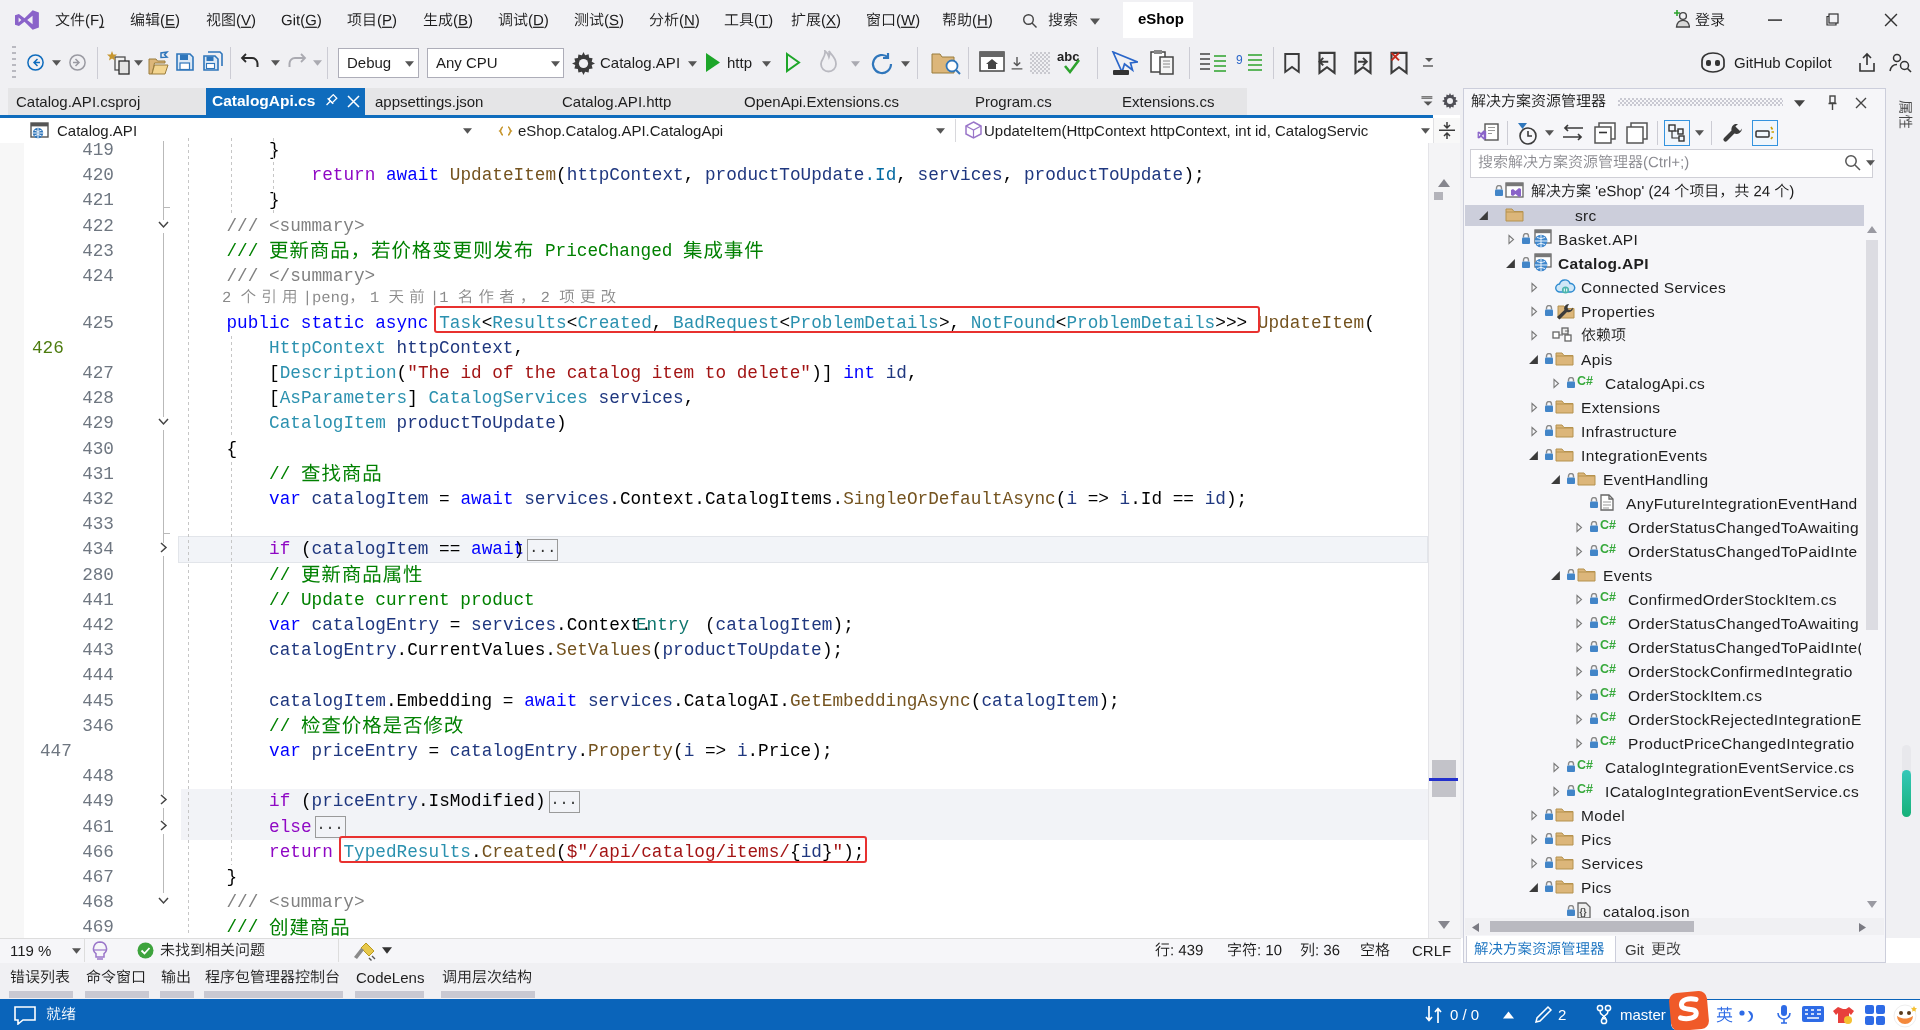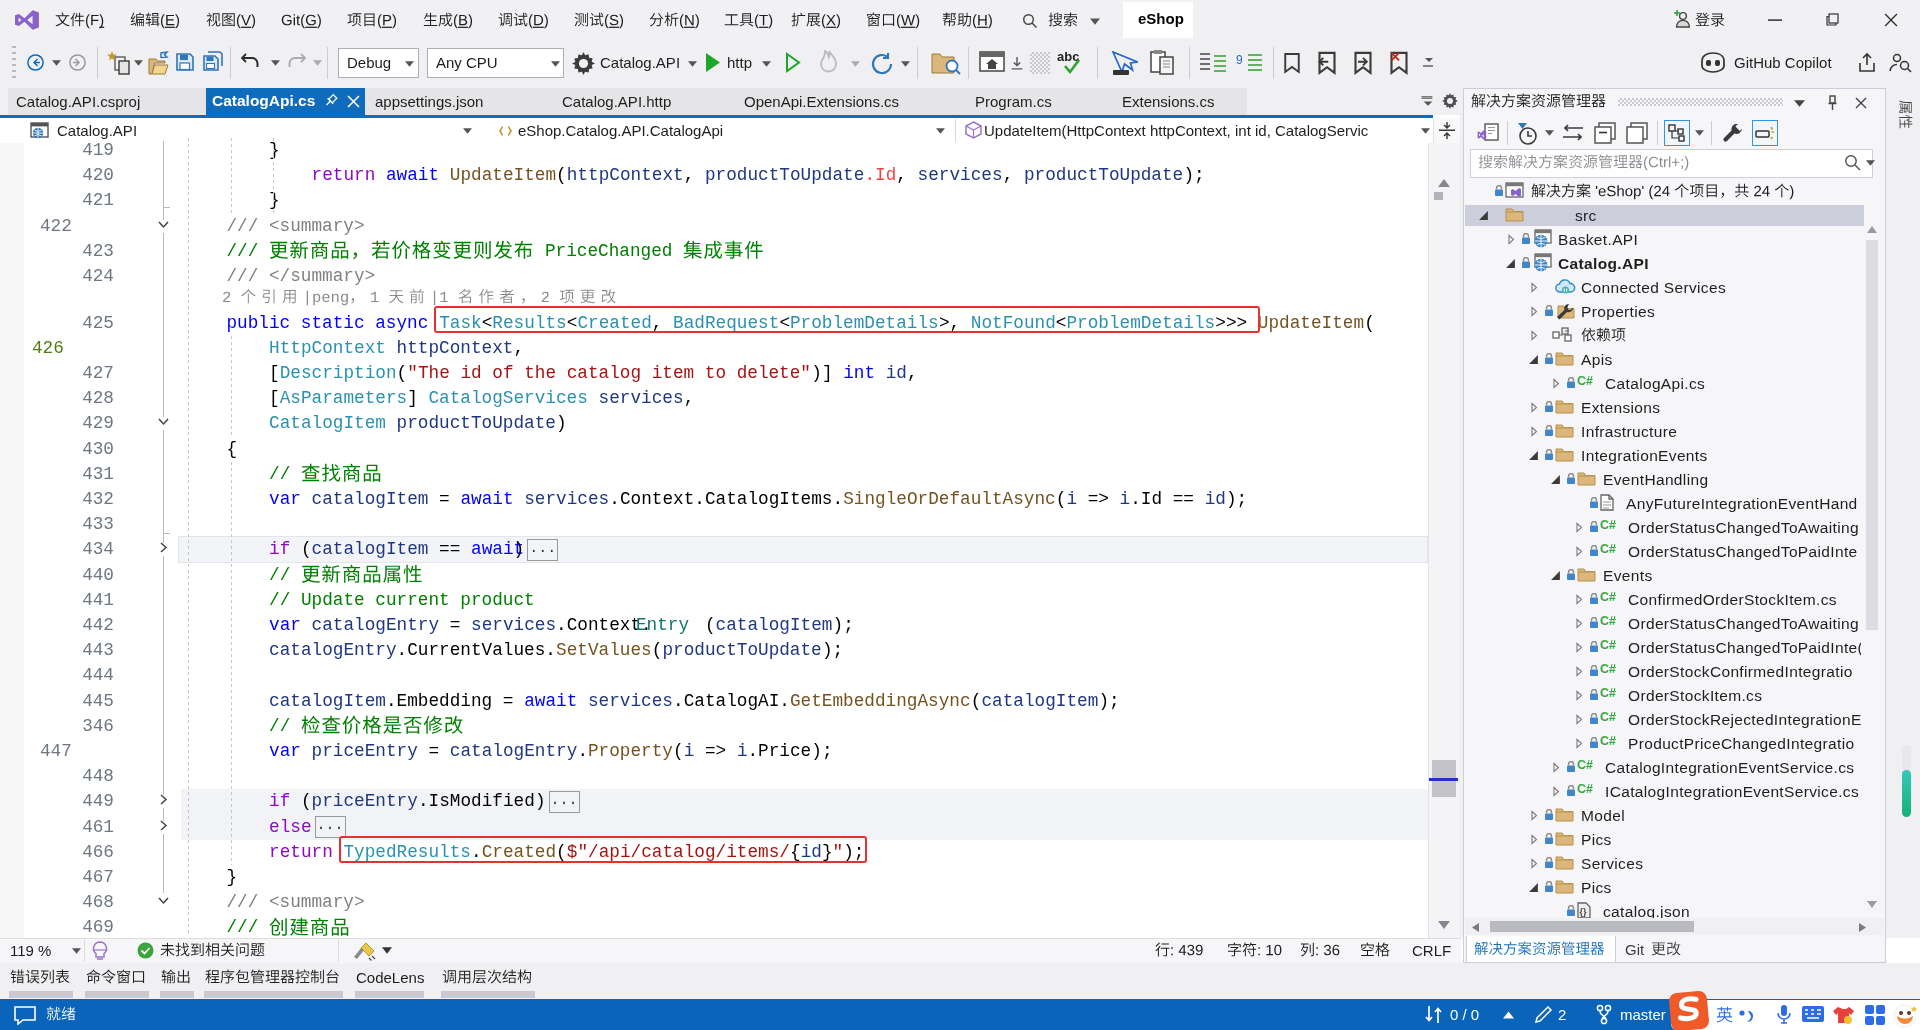--- a/index.html
+++ b/index.html
@@ -439,33 +439,33 @@
   </div>
 <div style="position:absolute;left:0;top:163.10px;width:1428px;height:25.20px">
     <span class="cd" style="left:40px;width:74px;text-align:right;color:#6e7680">420</span>
     <span class="cd" style="left:311.6px;color:#8f08c4">return </span>
     <span class="cd" style="left:386.0px;color:#0000ff">await </span>
     <span class="cd" style="left:449.8px;color:#74531f">UpdateItem</span>
     <span class="cd" style="left:556.1px;color:#000000">(</span>
     <span class="cd" style="left:566.8px;color:#1f377f">httpContext</span>
     <span class="cd" style="left:683.7px;color:#000000">, </span>
     <span class="cd" style="left:705.0px;color:#1f377f">productToUpdate</span>
-    <span class="cd" style="left:864.4px;color:#ef4444">.Id</span>
+    <span class="cd" style="left:864.4px;color:#0369a1">.Id</span>
     <span class="cd" style="left:896.3px;color:#000000">, </span>
     <span class="cd" style="left:917.6px;color:#1f377f">services</span>
     <span class="cd" style="left:1002.7px;color:#000000">, </span>
     <span class="cd" style="left:1023.9px;color:#1f377f">productToUpdate</span>
     <span class="cd" style="left:1183.4px;color:#000000">);</span>
   </div>
 <div style="position:absolute;left:0;top:188.30px;width:1428px;height:25.20px">
     <span class="cd" style="left:40px;width:74px;text-align:right;color:#6e7680">421</span>
     <span class="cd" style="left:269.1px;color:#000000">}</span>
   </div>
 <div style="position:absolute;left:0;top:213.50px;width:1428px;height:25.20px">
-    <span class="cd" style="left:40px;width:74px;text-align:left;color:#6e7680">422</span>
+    <span class="cd" style="left:40px;width:74px;text-align:right;color:#6e7680">422</span>
     <span class="cd" style="left:226.5px;color:#808080">/// &lt;summary&gt;</span>
   </div>
 <div style="position:absolute;left:0;top:238.70px;width:1428px;height:25.20px">
     <span class="cd" style="left:40px;width:74px;text-align:right;color:#6e7680">423</span>
     <span class="cd" style="left:226.5px;color:#008000">/// </span>
     <div style="position:absolute;left:269.1px;top:1.5px">
       <svg style="position:absolute;overflow:visible;" width="265" height="23">
         <g fill="#008000" transform="translate(0,17.2) scale(0.019500,-0.019500)">
           <use href="#q44" x="0" y="0"></use>
           <use href="#q45" x="1046" y="0"></use>
@@ -601,21 +601,21 @@
     <span class="cd" style="left:40px;width:74px;text-align:right;color:#6e7680">434</span>
     <span class="cd" style="left:269.1px;color:#8f08c4">if</span>
     <span class="cd" style="left:290.3px;color:#000000"> (</span>
     <span class="cd" style="left:311.6px;color:#1f377f">catalogItem</span>
     <span class="cd" style="left:428.5px;color:#000000"> == </span>
     <span class="cd" style="left:471.1px;color:#0000ff">await</span>
     <span class="cd" style="left:513.6px;color:#000000">)</span>
     <span class="cd" style="left:527.2px;top:1.5px;width:29px;height:20px;border:1.2px solid #9a9a9a;text-align:center;line-height:18px;color:#333;font-size:15px">...</span>
   </div>
 <div style="position:absolute;left:0;top:562.60px;width:1428px;height:25.20px">
-    <span class="cd" style="left:40px;width:74px;text-align:right;color:#6e7680">440</span>
+    <span class="cd" style="left:40px;width:74px;text-align:right;color:#6e7680">280</span>
     <span class="cd" style="left:269.1px;color:#008000">// </span>
     <div style="position:absolute;left:301.0px;top:1.5px">
       <svg style="position:absolute;overflow:visible;" width="122" height="23">
         <g fill="#008000" transform="translate(0,17.2) scale(0.019500,-0.019500)">
           <use href="#q44" x="0" y="0"></use>
           <use href="#q45" x="1046" y="0"></use>
           <use href="#q46" x="2092" y="0"></use>
           <use href="#q47" x="3138" y="0"></use>
           <use href="#q62" x="4185" y="0"></use>
           <use href="#q63" x="5231" y="0"></use>

